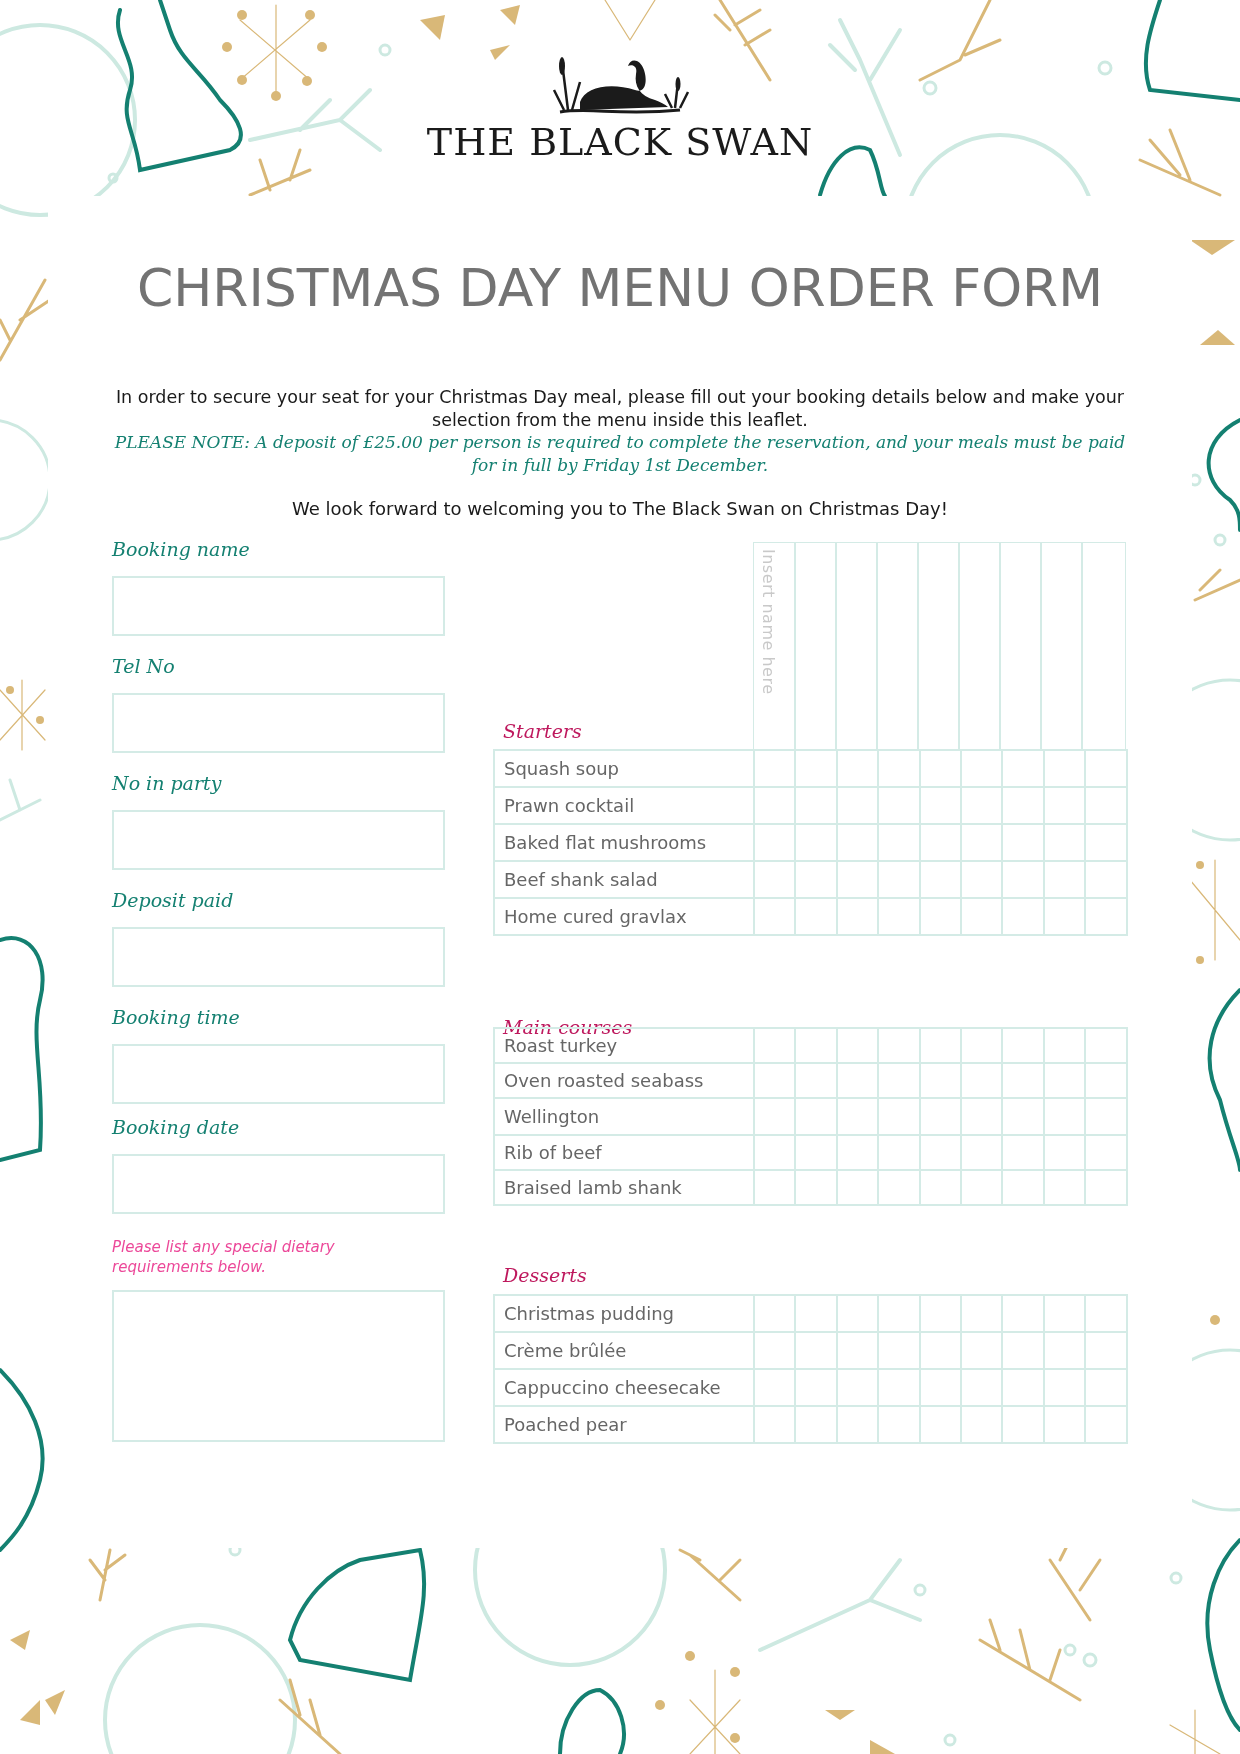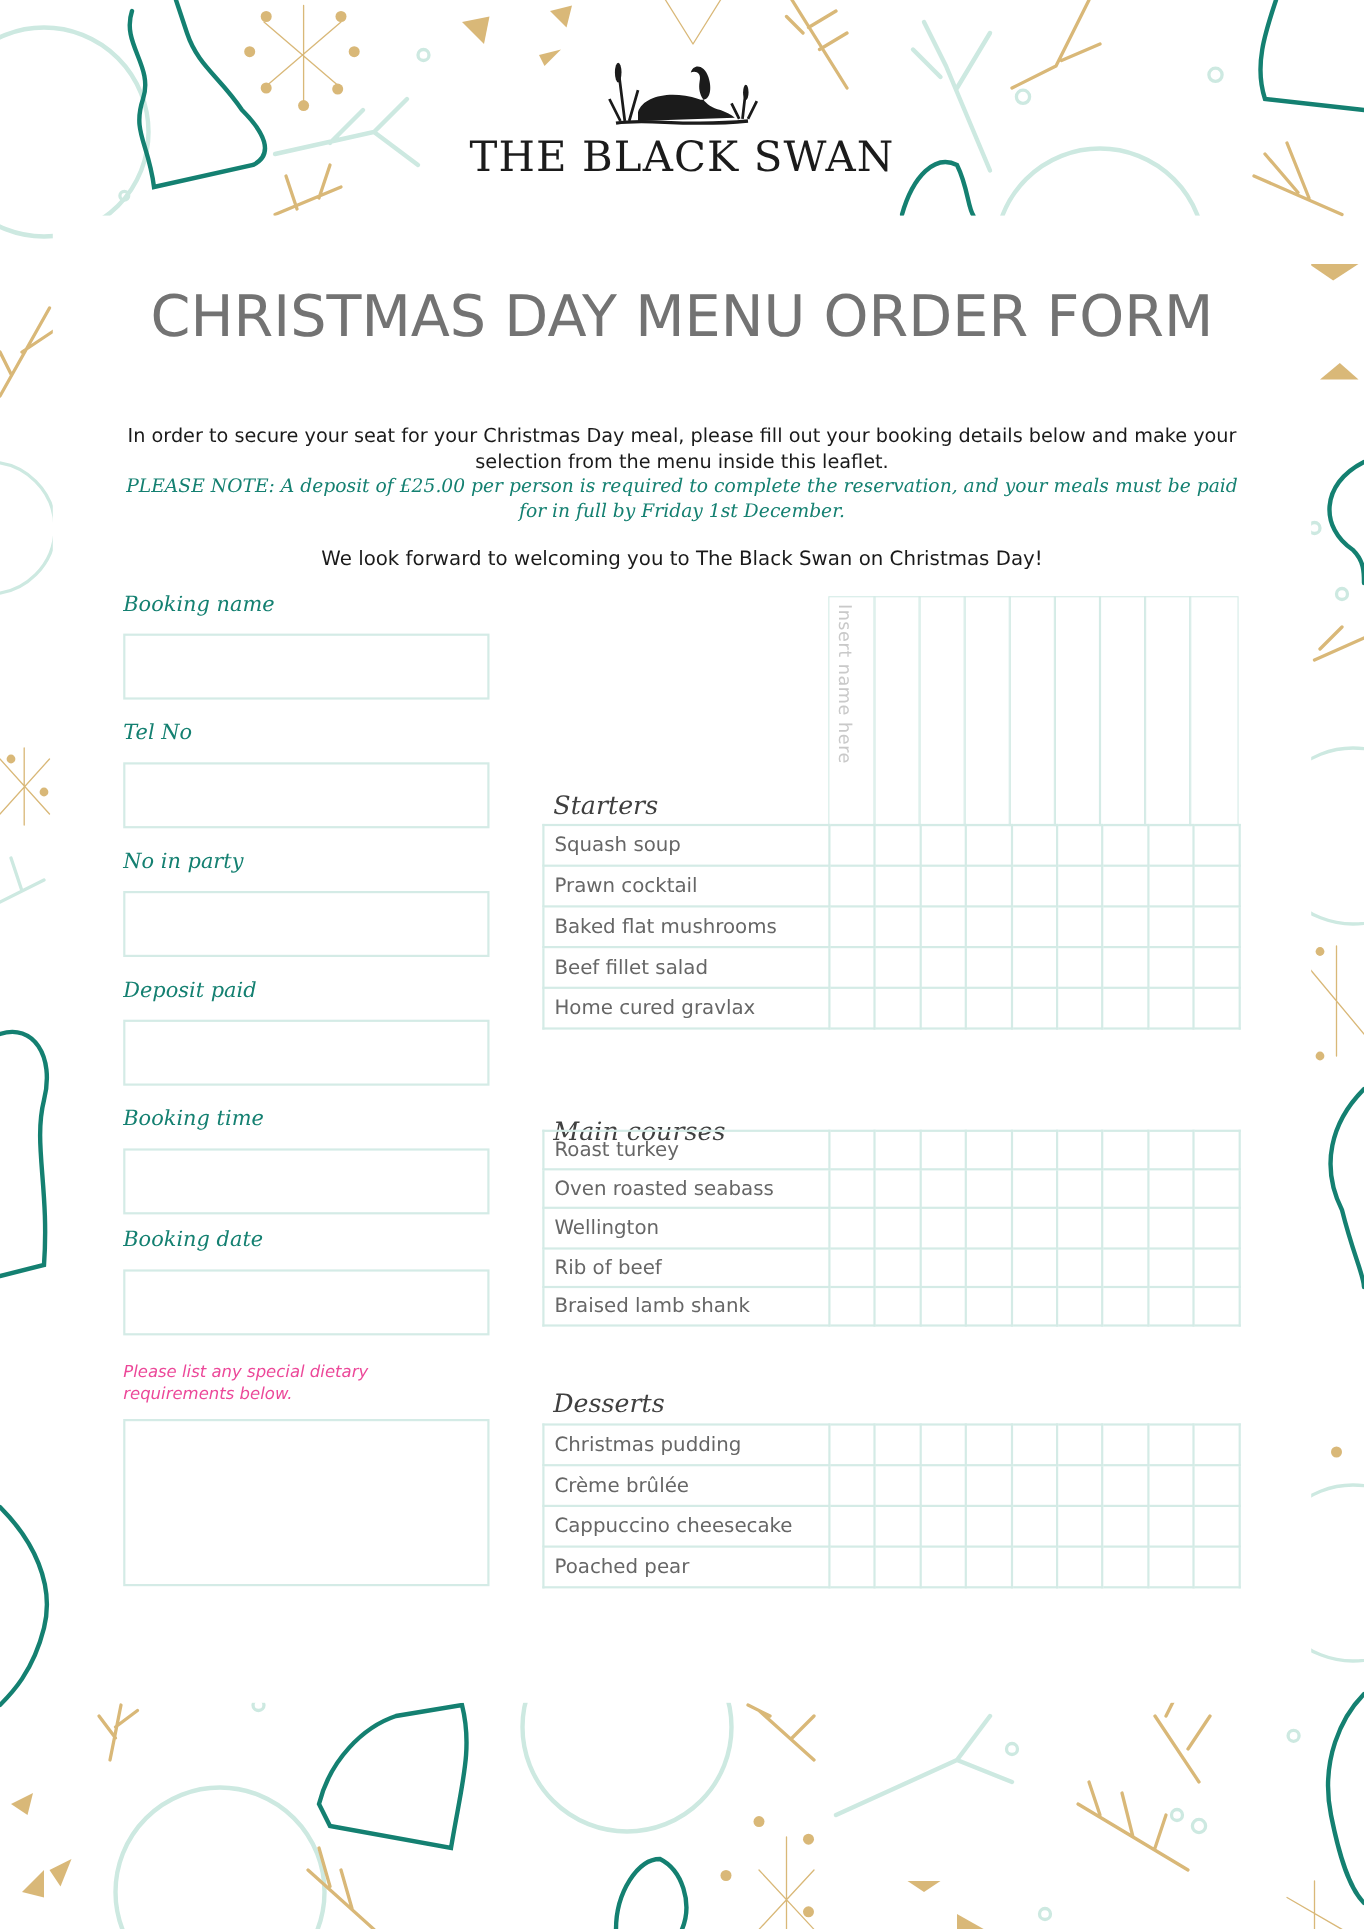--- a/index.html
+++ b/index.html
@@ -14,21 +14,21 @@
            font-family:"DejaVu Sans", sans-serif; font-size:52px; color:#737373; letter-spacing:0px; font-weight:normal; }
   .intro { position:absolute; left:110px; width:1020px; top:386px; text-align:center; font-size:17.5px; line-height:23px; color:#1a1a1a; }
   .note { position:absolute; left:110px; width:1020px; top:431px; text-align:center; font-family:"DejaVu Serif", serif; font-style:italic; font-size:17px; line-height:23px; color:#148071; }
   .welcome { position:absolute; left:110px; width:1020px; top:498px; text-align:center; font-size:18px; color:#1a1a1a; }
   .field-label { position:absolute; left:112px; font-family:"DejaVu Serif", serif; font-style:italic; font-size:19px; color:#148071; }
   .field-box { position:absolute; left:112px; width:333px; height:60px; border:2px solid #d4ebe6; background:#fff; box-sizing:border-box; }
   .diet-label { position:absolute; left:112px; top:1237px; width:300px; font-size:15px; font-style:italic; line-height:20px; color:#ec4899; }
   .diet-box { position:absolute; left:112px; top:1290px; width:333px; height:152px; border:2px solid #d4ebe6; box-sizing:border-box; }
   .name-col { position:absolute; top:0; height:209px; border:1.5px solid #d4ebe6; box-sizing:border-box; }
   .insert-text { position:absolute; left:759px; top:549px; writing-mode:vertical-rl; font-size:16px; color:#c9c9c9; letter-spacing:0.5px; }
-  .section-title { position:absolute; left:503px; font-family:"DejaVu Serif", serif; font-style:italic; font-size:23px; color:#404040; }
+  .section-title { position:absolute; left:503px; font-family:"DejaVu Serif", serif; font-style:italic; font-size:19px; color:#be185d; }
   table.menu { position:absolute; left:493px; border-collapse:collapse; width:633px; table-layout:fixed; }
   table.menu td { border:2px solid #d4ebe6; padding:0 0 0 9px; font-size:18px; color:#666; box-sizing:border-box; }
   table.menu td.tick { padding:0; }
   table.menu col.item { width:260px; }
   table.menu col.c { width:41.4px; }
 </style>
 </head>
 <body>
 
 <svg class="deco" viewBox="0 0 1240 1754" xmlns="http://www.w3.org/2000/svg">
@@ -222,21 +222,21 @@
         <td class="tick"></td>
         <td class="tick"></td>
         <td class="tick"></td>
         <td class="tick"></td>
         <td class="tick"></td>
         <td class="tick"></td>
         <td class="tick"></td>
         <td class="tick"></td>
       </tr>
   <tr style="height:37px">
-        <td>Beef fillet salad</td>
+        <td>Beef shank salad</td>
         <td class="tick"></td>
         <td class="tick"></td>
         <td class="tick"></td>
         <td class="tick"></td>
         <td class="tick"></td>
         <td class="tick"></td>
         <td class="tick"></td>
         <td class="tick"></td>
         <td class="tick"></td>
       </tr>

